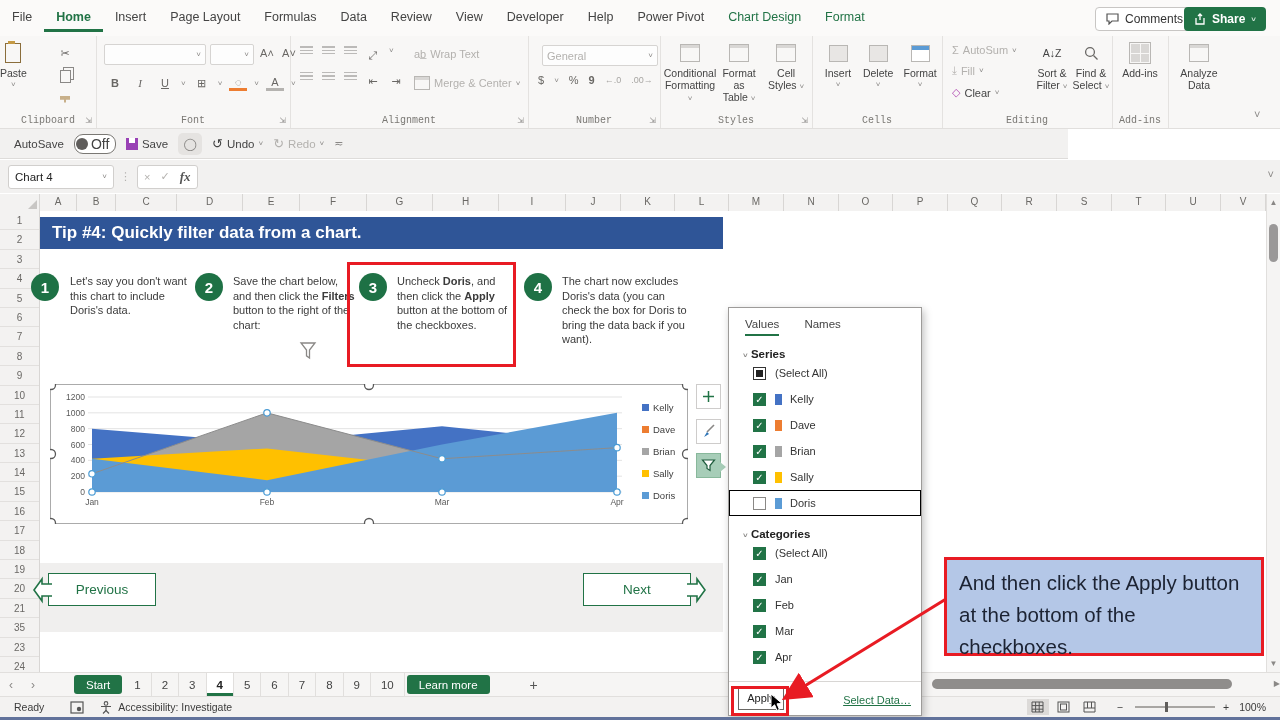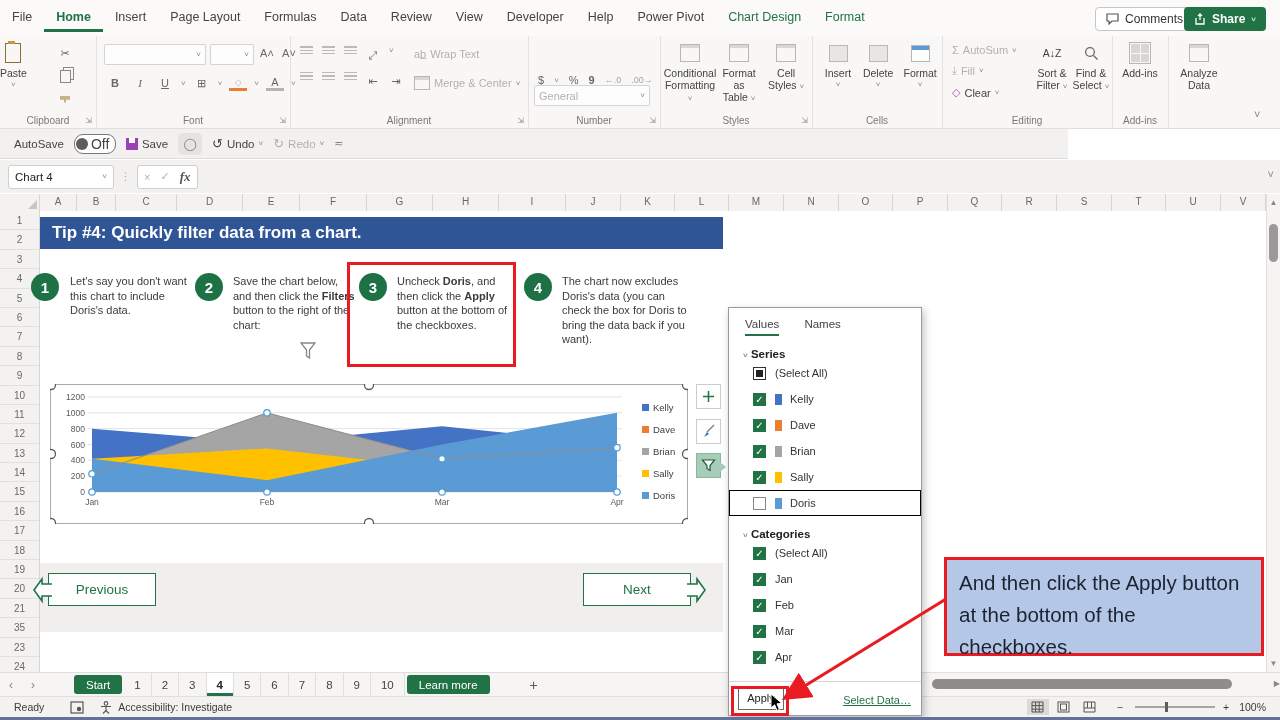--- a/index.html
+++ b/index.html
@@ -11,21 +11,21 @@
   .rtab{display:inline-block;padding:10px 12px 8px 12px;font-size:12.5px;color:#444;cursor:pointer;}
   .rtab.active{font-weight:bold;color:#217346;box-shadow:inset 0 -3px 0 #217346;}
   .rtab.ctx{color:#217346;}
   #comments-btn{right:86px;top:7px;height:22px;border:1px solid #c8c6c4;border-radius:4px;background:#fff;
       padding:0 10px;display:flex;align-items:center;gap:6px;font-size:12px;color:#333;}
   #share-btn{right:14px;top:7px;height:24px;border-radius:4px;background:#217346;color:#fff;
       padding:0 10px;display:flex;align-items:center;gap:6px;font-size:12px;font-weight:bold;}
   
   #ribbon{left:0;top:36px;width:1280px;height:92px;background:#f8f7f6;border-bottom:1px solid #e1dfdd;}
   .group{position:absolute;top:0;height:92px;border-right:1px solid #e4e2e0;}
-  .glabel{position:absolute;bottom:2px;left:0;right:0;text-align:center;font-size:10px;color:#7a7874;}
+  .glabel{position:absolute;bottom:2px;left:0;right:0;text-align:center;font-size:10px;color:#7a7874;font-family:Liberation Mono, monospace;}
   .launcher{position:absolute;bottom:3px;right:4px;font-size:8px;color:#8a8886;}
   .gray{color:#a8a6a3;}
   .chev{font-size:8px;color:#8a8886;}
   .bigbtn{display:inline-flex;flex-direction:column;align-items:center;justify-content:flex-start;
       font-size:10.5px;color:#444;text-align:center;line-height:12px;padding-top:6px;vertical-align:top;}
   .bigbtn .bi{width:22px;height:22px;margin-bottom:3px;display:flex;align-items:center;justify-content:center;}
   .mini{display:inline-flex;align-items:center;justify-content:center;width:18px;height:18px;font-size:11px;color:#696764;}
   .combo{background:#fdfdfd;border:1px solid #d6d4d2;border-radius:2px;color:#b3b1ae;
       display:inline-flex;align-items:center;justify-content:space-between;padding:0 4px;height:19px;}
   .ic-lines{display:inline-block;width:13px;height:9px;
@@ -213,21 +213,21 @@
       <div style="position:absolute;left:124px;top:40px;display:flex;align-items:center;gap:4px;color:#b3b1ae;">
         <span class="sq"></span>
           <span>Merge &amp; Center</span>
           <span class="chev">˅</span>
       </div>
       <div class="glabel">Alignment</div>
       <div class="launcher">⇲</div>
     </div>
 
     <div class="group" style="left:528px;width:132px;">
-      <span class="combo" style="position:absolute;left:6px;top:9px;width:106px;margin-top:40px;">
+      <span class="combo" style="position:absolute;left:14px;top:9px;width:106px;">
         <span>General</span>
           <span class="chev">˅</span>
       </span>
       <div style="position:absolute;left:10px;top:38px;display:flex;gap:10px;align-items:center;color:#696764;">
         <span>$</span>
           <span class="chev">˅</span>
         <span>%</span>
         <span style="font-weight:bold;">9</span>
         <span class="gray" style="font-size:9px;">←.0</span>
         <span class="gray" style="font-size:9px;">.00→</span>

